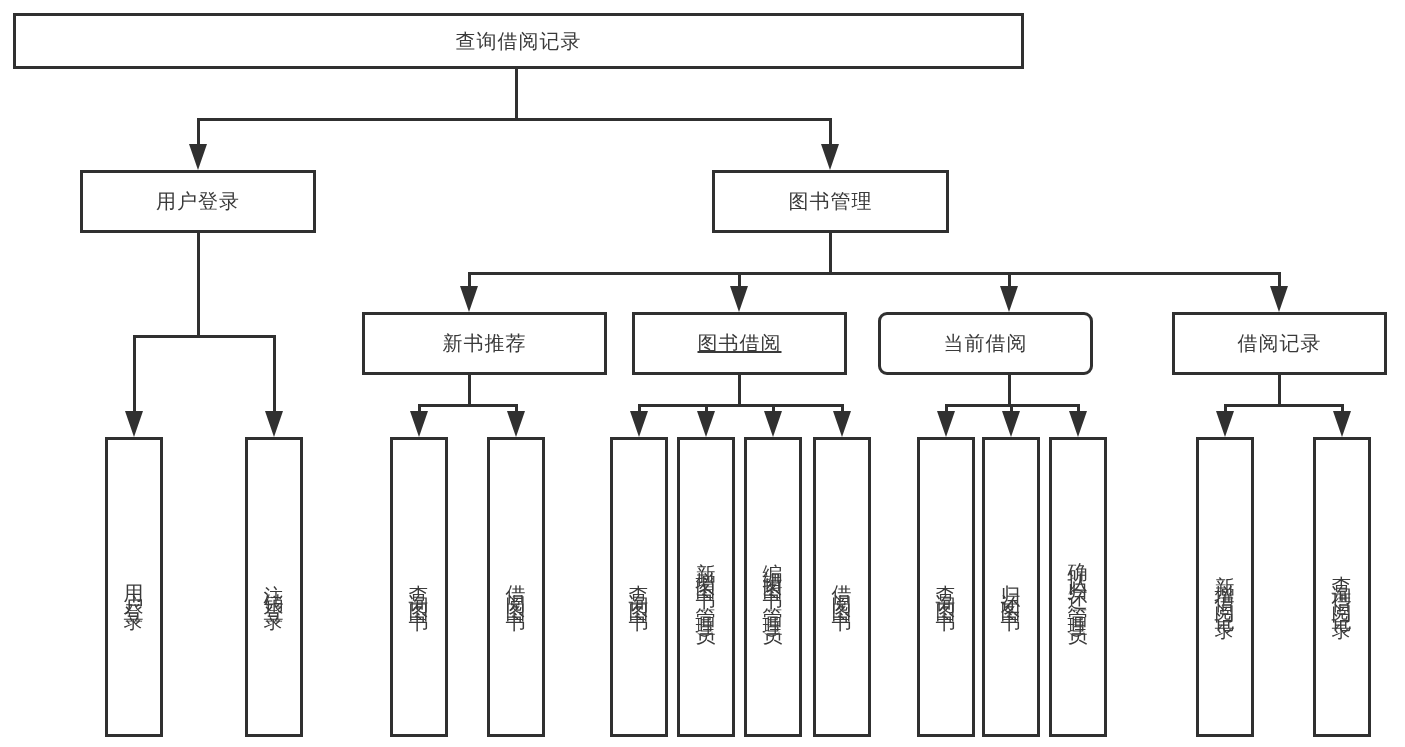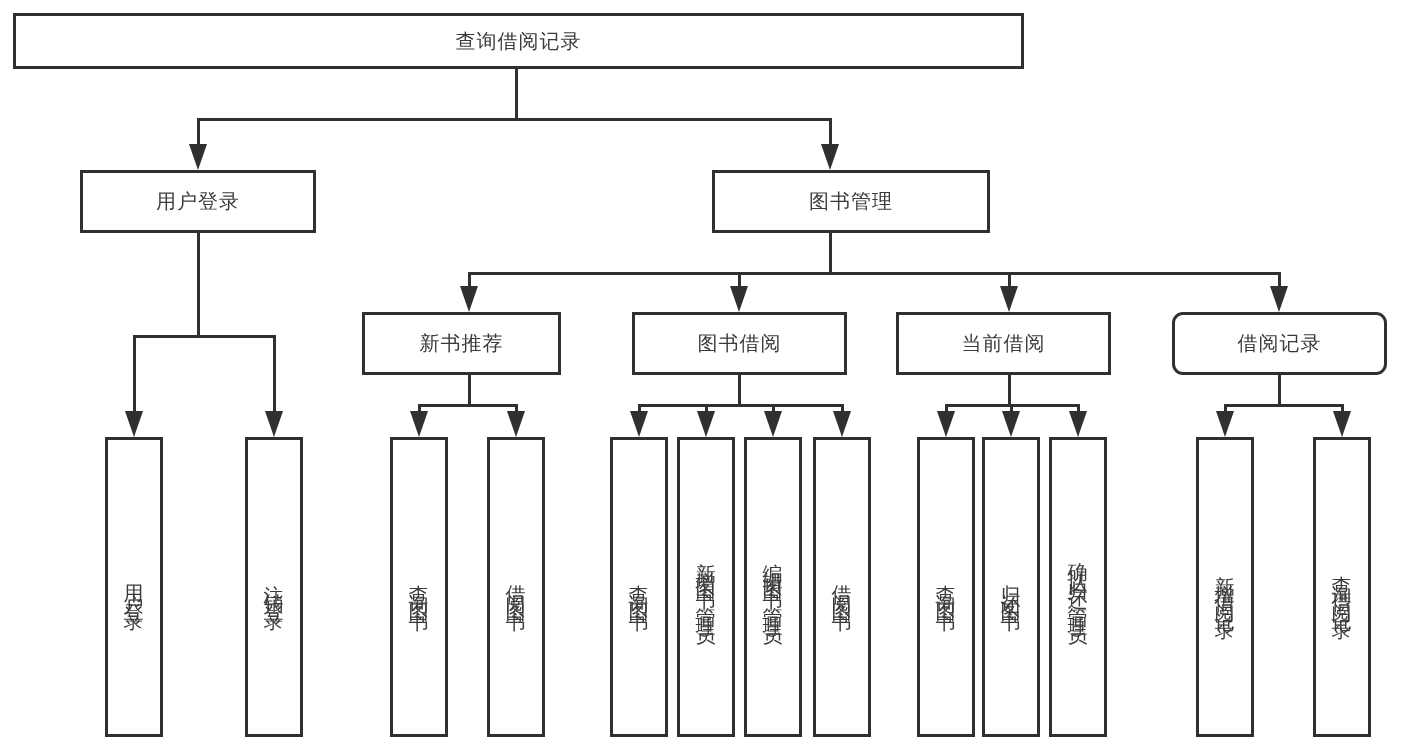--- a/index.html
+++ b/index.html
@@ -60,44 +60,44 @@
   <div class="node" style="left:13px;top:13px;width:1011px;height:56px;">查询借阅记录</div>
 
   <div class="vline" style="left:515px;top:68px;height:52px;"></div>
   <div class="hline" style="left:197px;top:118px;width:635px;"></div>
   <div class="vline" style="left:197px;top:118px;height:30px;"></div>
   <div class="vline" style="left:829px;top:118px;height:30px;"></div>
   <div class="arrow" style="left:189px;top:144px;"></div>
   <div class="arrow" style="left:821px;top:144px;"></div>
 
   <div class="node" style="left:80px;top:170px;width:236px;height:63px;">用户登录</div>
-  <div class="node" style="left:712px;top:170px;width:278px;height:63px;">图书管理</div>
+  <div class="node" style="left:712px;top:170px;width:237px;height:63px;">图书管理</div>
 
   <div class="vline" style="left:197px;top:233px;height:104px;"></div>
   <div class="hline" style="left:133px;top:335px;width:143px;"></div>
   <div class="vline" style="left:133px;top:335px;height:80px;"></div>
   <div class="vline" style="left:273px;top:335px;height:80px;"></div>
   <div class="arrow" style="left:125px;top:411px;"></div>
   <div class="arrow" style="left:265px;top:411px;"></div>
 
   <div class="vline" style="left:829px;top:233px;height:42px;"></div>
   <div class="hline" style="left:468px;top:272px;width:813px;"></div>
   <div class="vline" style="left:468px;top:272px;height:18px;"></div>
   <div class="vline" style="left:738px;top:272px;height:18px;"></div>
   <div class="vline" style="left:1008px;top:272px;height:18px;"></div>
   <div class="vline" style="left:1278px;top:272px;height:18px;"></div>
   <div class="arrow" style="left:460px;top:286px;"></div>
   <div class="arrow" style="left:730px;top:286px;"></div>
   <div class="arrow" style="left:1000px;top:286px;"></div>
   <div class="arrow" style="left:1270px;top:286px;"></div>
 
-  <div class="node" style="left:362px;top:312px;width:199px;height:63px;">新书推荐</div>
-  <div class="node" style="left:632px;top:312px;width:215px;height:63px;">图书借阅</div>
-  <div class="node" style="left:896px;top:312px;width:215px;height:63px;">当前借阅</div>
-  <div class="node" style="left:1172px;top:312px;width:215px;height:63px;border-radius:11px;">借阅记录</div>
+  <div class="node" style="left:362px;top:312px;width:245px;height:63px;">新书推荐</div>
+  <div class="node" style="left:632px;top:312px;width:215px;height:63px;text-decoration:underline;">图书借阅</div>
+  <div class="node" style="left:878px;top:312px;width:215px;height:63px;border-radius:9px;">当前借阅</div>
+  <div class="node" style="left:1172px;top:312px;width:215px;height:63px;">借阅记录</div>
 
   <div class="vline" style="left:468px;top:375px;height:31px;"></div>
   <div class="hline" style="left:418px;top:404px;width:100px;"></div>
   <div class="vline" style="left:418px;top:404px;height:11px;"></div>
   <div class="vline" style="left:515px;top:404px;height:11px;"></div>
   <div class="arrow" style="left:410px;top:411px;"></div>
   <div class="arrow" style="left:507px;top:411px;"></div>
 
   <div class="vline" style="left:738px;top:375px;height:31px;"></div>
   <div class="hline" style="left:638px;top:404px;width:205px;"></div>

